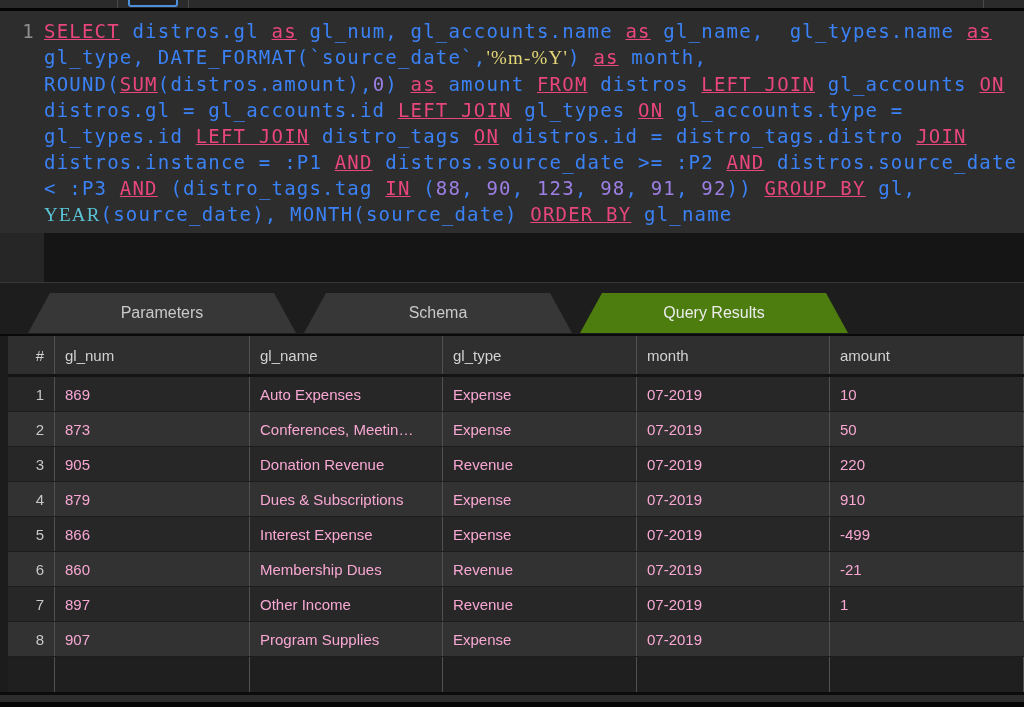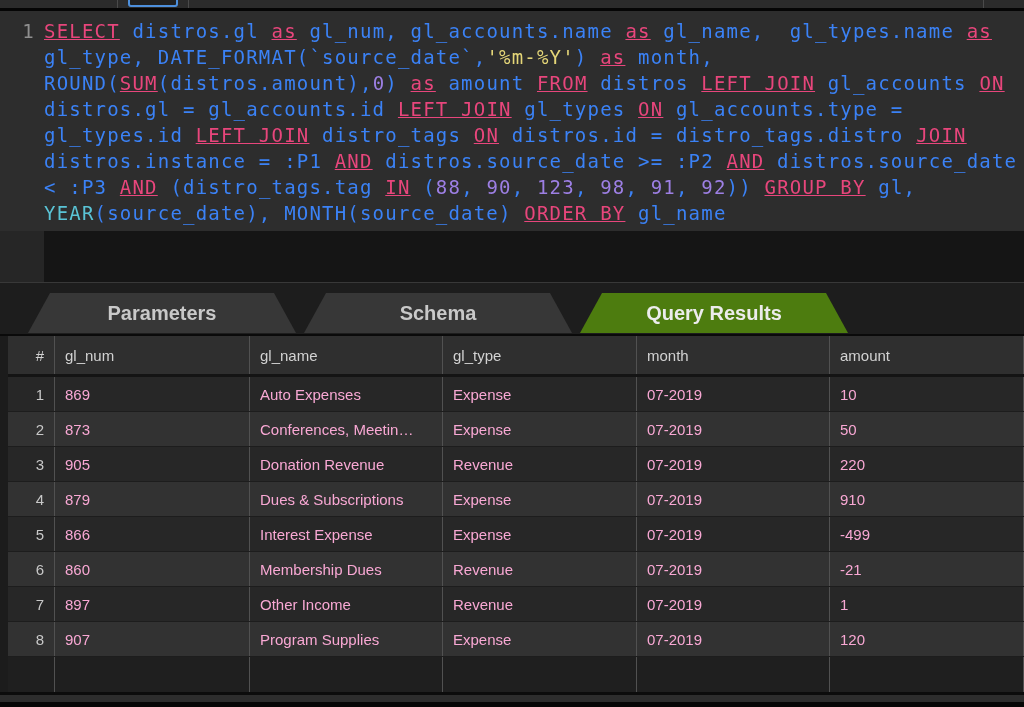--- a/index.html
+++ b/index.html
@@ -29,36 +29,35 @@
     font-size:19px; letter-spacing:1.2px; line-height:26px;
   }
   .code-line { display:flex; white-space:pre; }
   .gutter {
     flex:0 0 44px; text-align:right; padding-right:9px;
     color:#8f8f8f; background:#2d2d2d;
   }
   .code-text { flex:1; color:#d6d6d6; overflow:hidden; }
   .tok-d { color:#3b82f6; }
   .tok-k { color:#e8467c;text-decoration:underline; }
-  .tok-s { color:#e5d678; }
+  .tok-s { color:#e5d678;font-family:Liberation Serif, serif; }
   .tok-n { color:#9d7fe4; }
-  .tok-f { color:#5ac4d6; }
+  .tok-f { color:#5ac4d6;font-family:Liberation Serif, serif; }
 
   
   .tabbar {
     height:53px; background:#1d1d1d; display:flex; align-items:flex-end;
     padding:0 0 1px 28px; border-bottom:2px solid #0a0a0a;
   }
   .tab {
     width:268px; height:40px; margin-right:8px;
     display:flex; align-items:center; justify-content:center;
-    background:#373737; color:#c9c9c9; font-size:20px;
+    background:#373737; color:#c9c9c9; font-size:16px;
     clip-path:polygon(22px 0, calc(100% - 22px) 0, 100% 100%, 0 100%);
     cursor:default;
-    font-weight:bold;
   }
   .tab.active { background:#4d7c0f; color:#ececec; }
 
   
   .table-area { position:relative; }
   .left-rail { position:absolute; left:0; top:0; bottom:15px; width:8px; background:#1c1c1c; }
   .grid-row {
     margin-left:8px;
     display:grid; grid-template-columns:47px 195px 193px 194px 193px 1fr;
   }
@@ -183,21 +182,20 @@
           <div class="cell c3">Revenue</div>
           <div class="cell c4">07-2019</div>
           <div class="cell c5">1</div>
         </div>
         <div class="grid-row trow even">
           <div class="cell c0">8</div>
           <div class="cell c1">907</div>
           <div class="cell c2">Program Supplies</div>
           <div class="cell c3">Expense</div>
           <div class="cell c4">07-2019</div>
-          <div class="cell c5">120</div>
         </div>
       </div>
     <div class="grid-row filler-row">
         <div class="cell c0"></div>
         <div class="cell c1"></div>
         <div class="cell c2"></div>
         <div class="cell c3"></div>
         <div class="cell c4"></div>
         <div class="cell c5"></div>
       </div>

